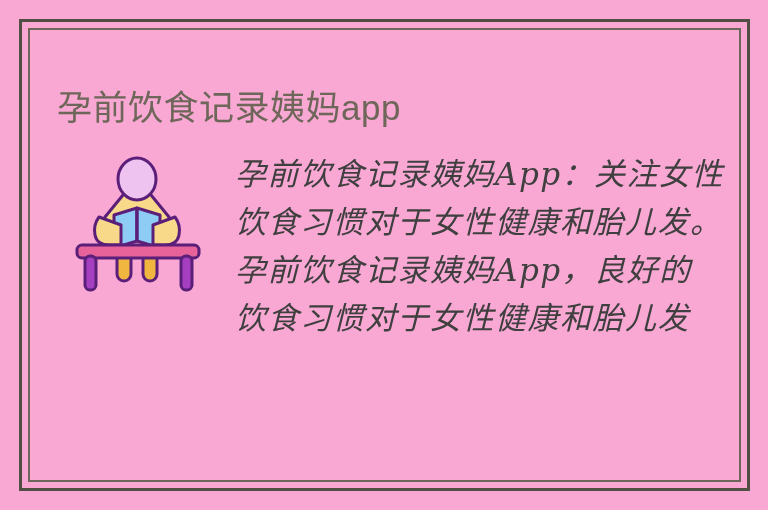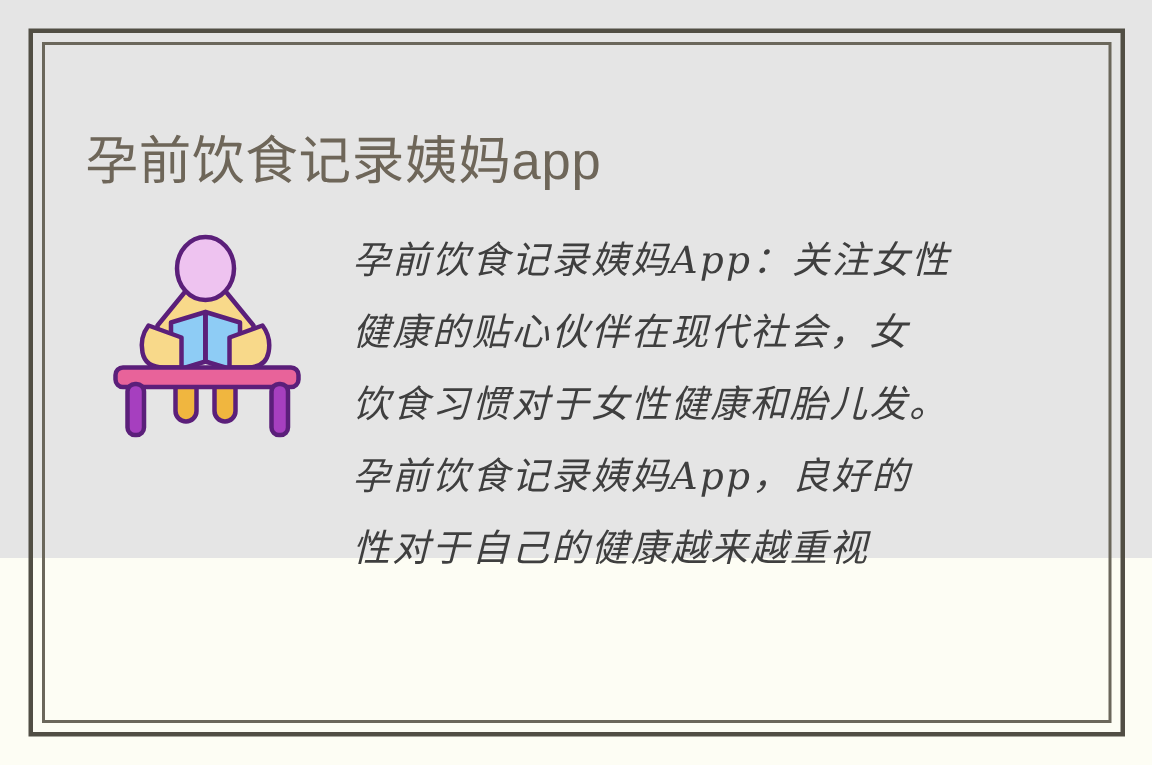--- a/index.html
+++ b/index.html
@@ -14,22 +14,22 @@
     font-family: "Liberation Sans", sans-serif;
     overflow: hidden;
   }
 
   
   .page {
     position: absolute;
     left: 0;
     top: 0;
     width: 768px;
-    height: 372px;
-    background: #e5e5e5;
+    height: 510px;
+    background: #f9a8d4;
   }
 
   .frame-outer {
     position: absolute;
     left: 19px;
     top: 19px;
     width: 731px;
     height: 472px;
     border: 3px solid #514e44;
     box-sizing: border-box;
@@ -83,21 +83,21 @@
 
   .body-text {
     position: absolute;
     left: 178px;
     top: 0;
     width: 440px;
   }
 
   .body-line {
     font-family: "DejaVu Serif", "Liberation Serif", serif;
-    font-size: 25px;
+    font-size: 31px;
     line-height: 48px;
     color: #3f3f3f;
     letter-spacing: 1.5px;
     white-space: nowrap;
     font-style: italic;
   }
 </style>
 </head>
 <body>
 
@@ -129,20 +129,19 @@
 
         <rect x="6" y="90" width="122" height="13" rx="5" fill="#e8639a" stroke="#5b1f7a" stroke-width="3"></rect>
 
         <rect x="14" y="101" width="11" height="34" rx="5" fill="#a63fbf" stroke="#5b1f7a" stroke-width="3"></rect>
         <rect x="110" y="101" width="11" height="34" rx="5" fill="#a63fbf" stroke="#5b1f7a" stroke-width="3"></rect>
       </svg>
     </div>
 
     <div class="body-text">
       <div class="body-line">孕前饮食记录姨妈App：关注女性</div>
-      <div class="body-line">健康的贴心伙伴在现代社会，女</div>
       <div class="body-line">饮食习惯对于女性健康和胎儿发。</div>
       <div class="body-line">孕前饮食记录姨妈App，良好的</div>
-      <div class="body-line">性对于自己的健康越来越重视</div>
+      <div class="body-line">饮食习惯对于女性健康和胎儿发</div>
     </div>
 
   </div>
 </div>
 
 </body></html>

